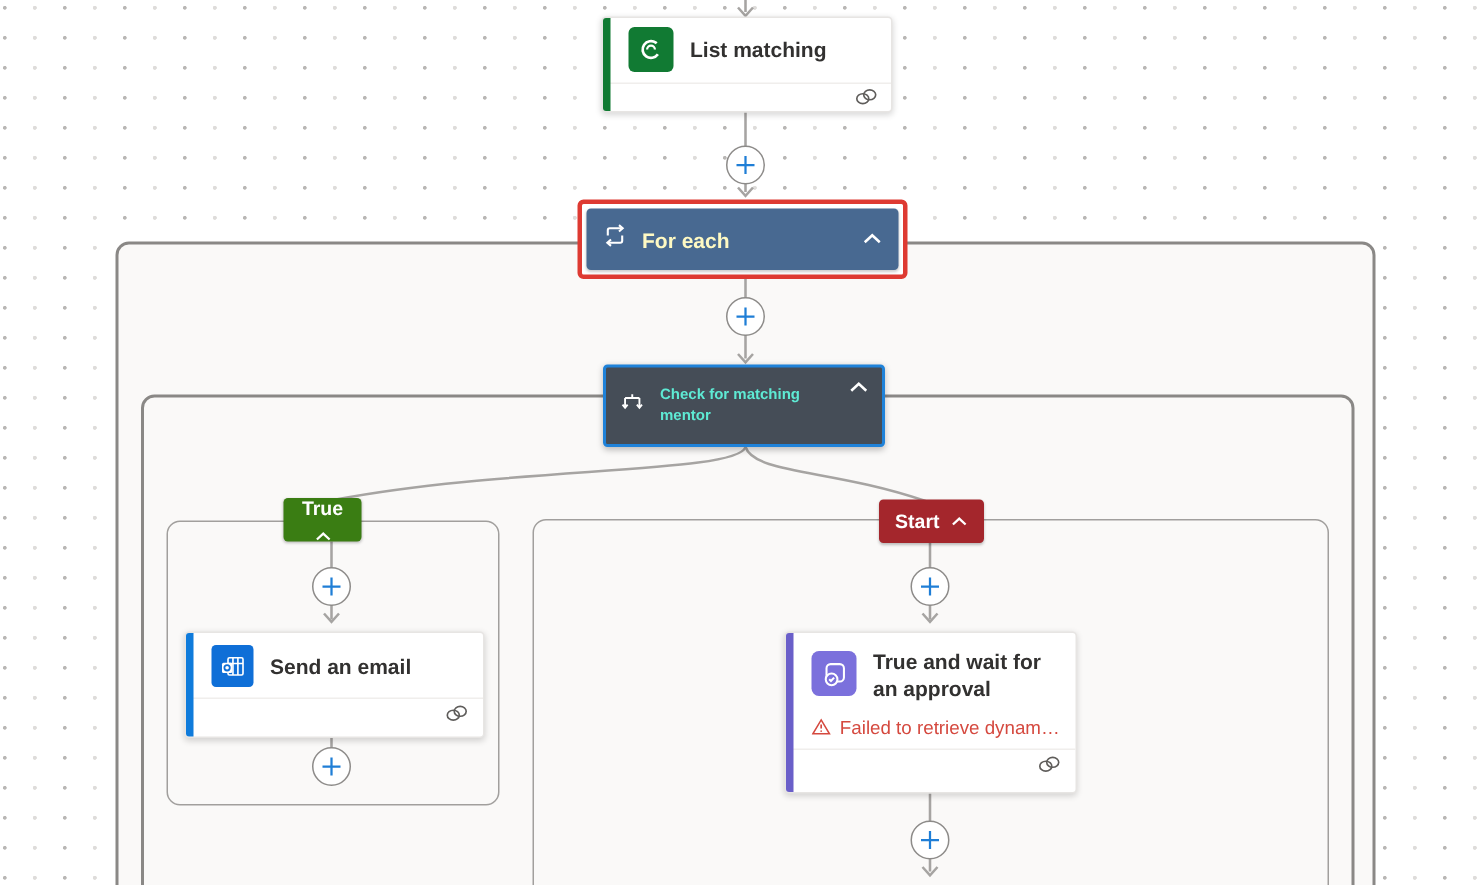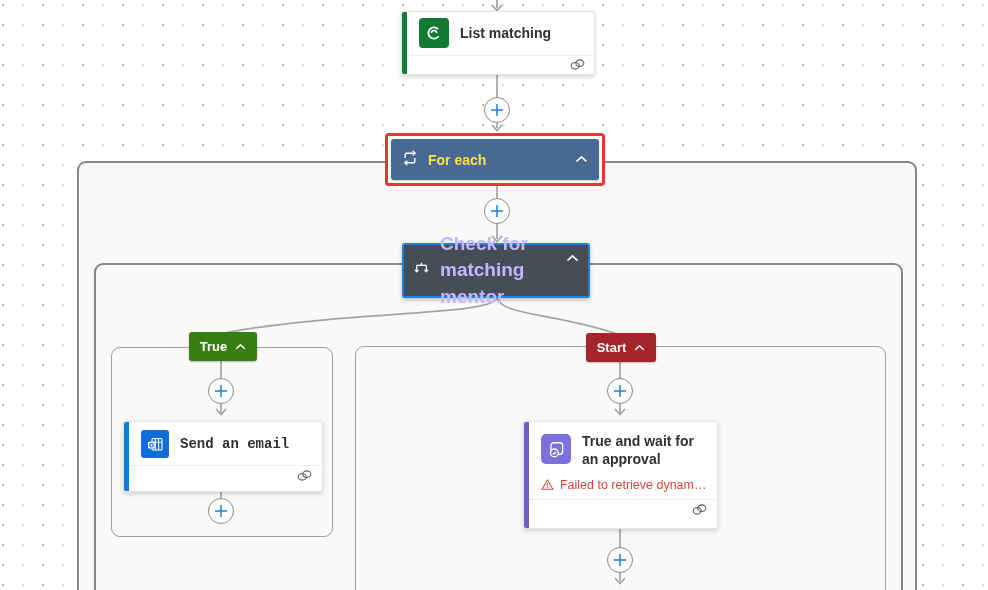--- a/index.html
+++ b/index.html
@@ -56,43 +56,43 @@
   .card-footer{display:flex;align-items:center;justify-content:flex-end;
     border-top:1px solid #f0eeec;padding:3px 9px 3px 0;}
   .card-error{display:flex;align-items:center;gap:6px;color:var(--error-red);
     font-size:12.5px;padding:2px 10px 7px 17px;white-space:nowrap;overflow:hidden;}
   .card-error span{overflow:hidden;text-overflow:ellipsis;}
   
   .card-list-mentors{left:401px;top:11px;width:194px;height:64px;}
   .card-list-mentors .card-title-row{padding-top:6px;}
   .card-list-mentors .card-footer{padding:2px 8px 2px 0;}
   
-  .card-send-email{left:123px;top:421px;width:200px;height:71px;font-family:Liberation Mono, monospace;}
+  .card-send-email{left:123px;top:421px;width:200px;height:71px;}
   
   .card-approval{left:523px;top:421px;width:195px;height:108px;}
   .card-approval .icon-box{align-self:flex-start;margin-top:2px;}
   
   .foreach-selection{position:absolute;left:385px;top:133px;width:220px;height:53px;
     border:3px solid var(--selection-red);background:#fff;border-radius:4px;z-index:3;padding:3px;}
   .scope-header{width:100%;height:100%;background:var(--scope-blue);border-radius:3px;
     display:flex;align-items:center;padding:0 11px;gap:10px;cursor:pointer;
     box-shadow:0 1px 2px rgba(0,0,0,.2);}
-  .scope-header-title{color:#fde047;font-size:14px;font-weight:bold;flex:1;}
+  .scope-header-title{color:#fef9c3;font-size:14px;font-weight:bold;flex:1;}
   
   .condition-header{position:absolute;left:402px;top:243px;width:188px;height:55px;
     background:var(--condition-dark);border:2px solid var(--condition-border);border-radius:3px;
     display:flex;align-items:center;gap:10px;padding:0 9px;z-index:3;cursor:pointer;
     box-shadow:0 1.5px 4px rgba(0,0,0,.25);}
-  .condition-title{color:#c4b5fd;font-size:19px;font-weight:bold;line-height:1.4;flex:1;}
+  .condition-title{color:#5eead4;font-size:10px;font-weight:bold;line-height:1.4;flex:1;}
   .condition-header .chev{align-self:flex-start;margin-top:9px;}
   
   .branch-label{position:absolute;height:29px;border-radius:3px;display:flex;align-items:center;
     justify-content:center;gap:8px;color:#fff;font-size:13px;font-weight:bold;z-index:3;
     cursor:pointer;box-shadow:0 1px 2px rgba(0,0,0,.25);padding:0 10px;}
-  .label-true{left:189px;top:332px;width:68px;background:var(--true-green);}
+  .label-true{left:189px;top:332px;width:52px;background:var(--true-green);flex-direction:column;}
   .label-false{left:586px;top:333px;width:70px;background:var(--false-red);}
   .chev{display:flex;cursor:pointer;}
   .link-icon{display:flex;}
 </style>
 </head>
 <body>
 
 <div class="canvas">
 
   <div class="scope outer-scope"></div>

